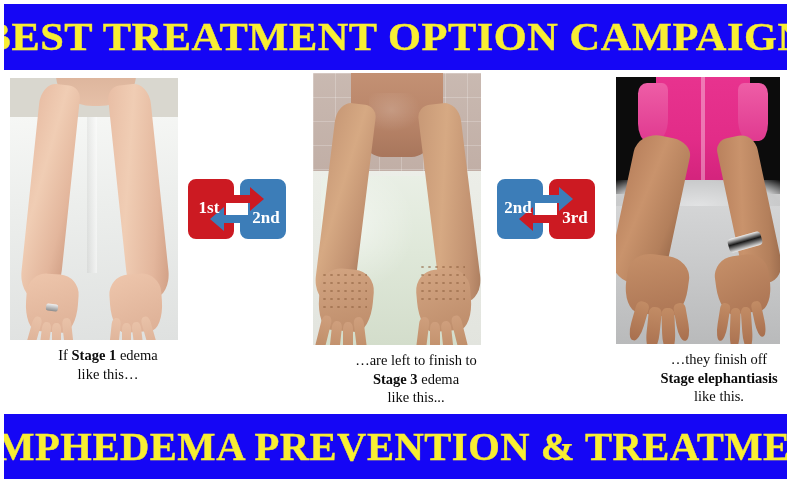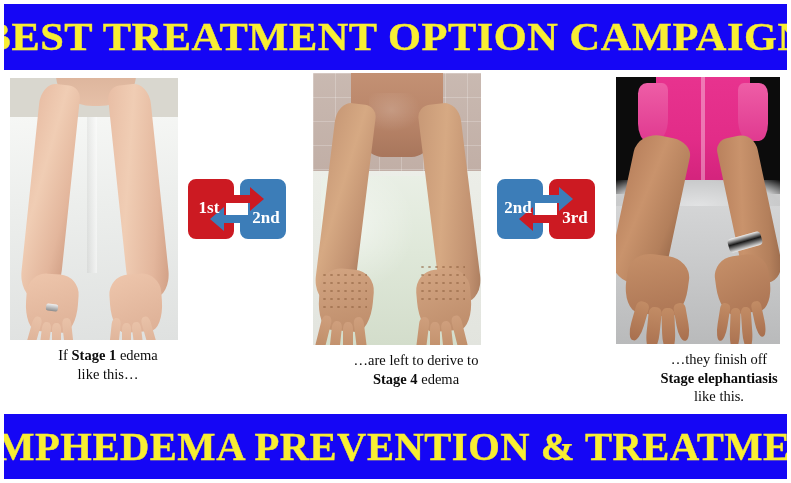--- a/index.html
+++ b/index.html
@@ -303,22 +303,23 @@
     <div class="ph2-finger" style="left:4px;top:242px;transform:rotate(14deg)"></div>
     <div class="ph2-finger" style="left:17px;top:248px;transform:rotate(6deg)"></div>
     <div class="ph2-finger" style="left:30px;top:249px;transform:rotate(0deg)"></div>
     <div class="ph2-finger" style="left:43px;top:244px;transform:rotate(-7deg)"></div>
     <div class="ph2-finger" style="left:104px;top:244px;transform:rotate(7deg)"></div>
     <div class="ph2-finger" style="left:117px;top:249px;transform:rotate(0deg)"></div>
     <div class="ph2-finger" style="left:130px;top:248px;transform:rotate(-6deg)"></div>
     <div class="ph2-finger" style="left:143px;top:242px;transform:rotate(-14deg)"></div>
   </div>
   <div class="caption" id="caption-2" style="color: rgb(11, 11, 11);">
-      <div>…are left to derive to</div>
-      <div><b>Stage 4</b> edema</div>
+      <div>…are left to finish to</div>
+      <div><b>Stage 3</b> edema</div>
+      <div>like this...</div>
     </div>
 </div>
 
 <div class="badge-group" id="badge-group-2">
   <svg viewBox="0 0 112 72" xmlns="http://www.w3.org/2000/svg">
     <path id="bg2-left-block" d="M6,6 h30 a8,8 0 0 1 8,8 v12 h-8 v20 h8 v12 a8,8 0 0 1 -8,8 h-30 a8,8 0 0 1 -8,-8 v-44 a8,8 0 0 1 8,-8 z" transform="translate(8,0)" fill="#3C7DB8"></path>
     <path id="bg2-right-block" d="M68,6 h30 a8,8 0 0 1 8,8 v44 a8,8 0 0 1 -8,8 h-30 a8,8 0 0 1 -8,-8 v-12 h8 v-20 h-8 v-12 a8,8 0 0 1 8,-8 z" transform="translate(-2,0)" fill="#CC1A22"></path>
     <path id="bg2-top-arrow" d="M44,22 h24 v-8 l14,12 -14,12 v-8 h-24 z" fill="#3C7DB8"></path>
     <path id="bg2-bottom-arrow" d="M66,42 h-24 v-8 l-14,12 14,12 v-8 h24 z" fill="#CC1A22"></path>
     <text id="bg2-left-label" class="badge-label" x="27" y="40" text-anchor="middle">2nd</text>

